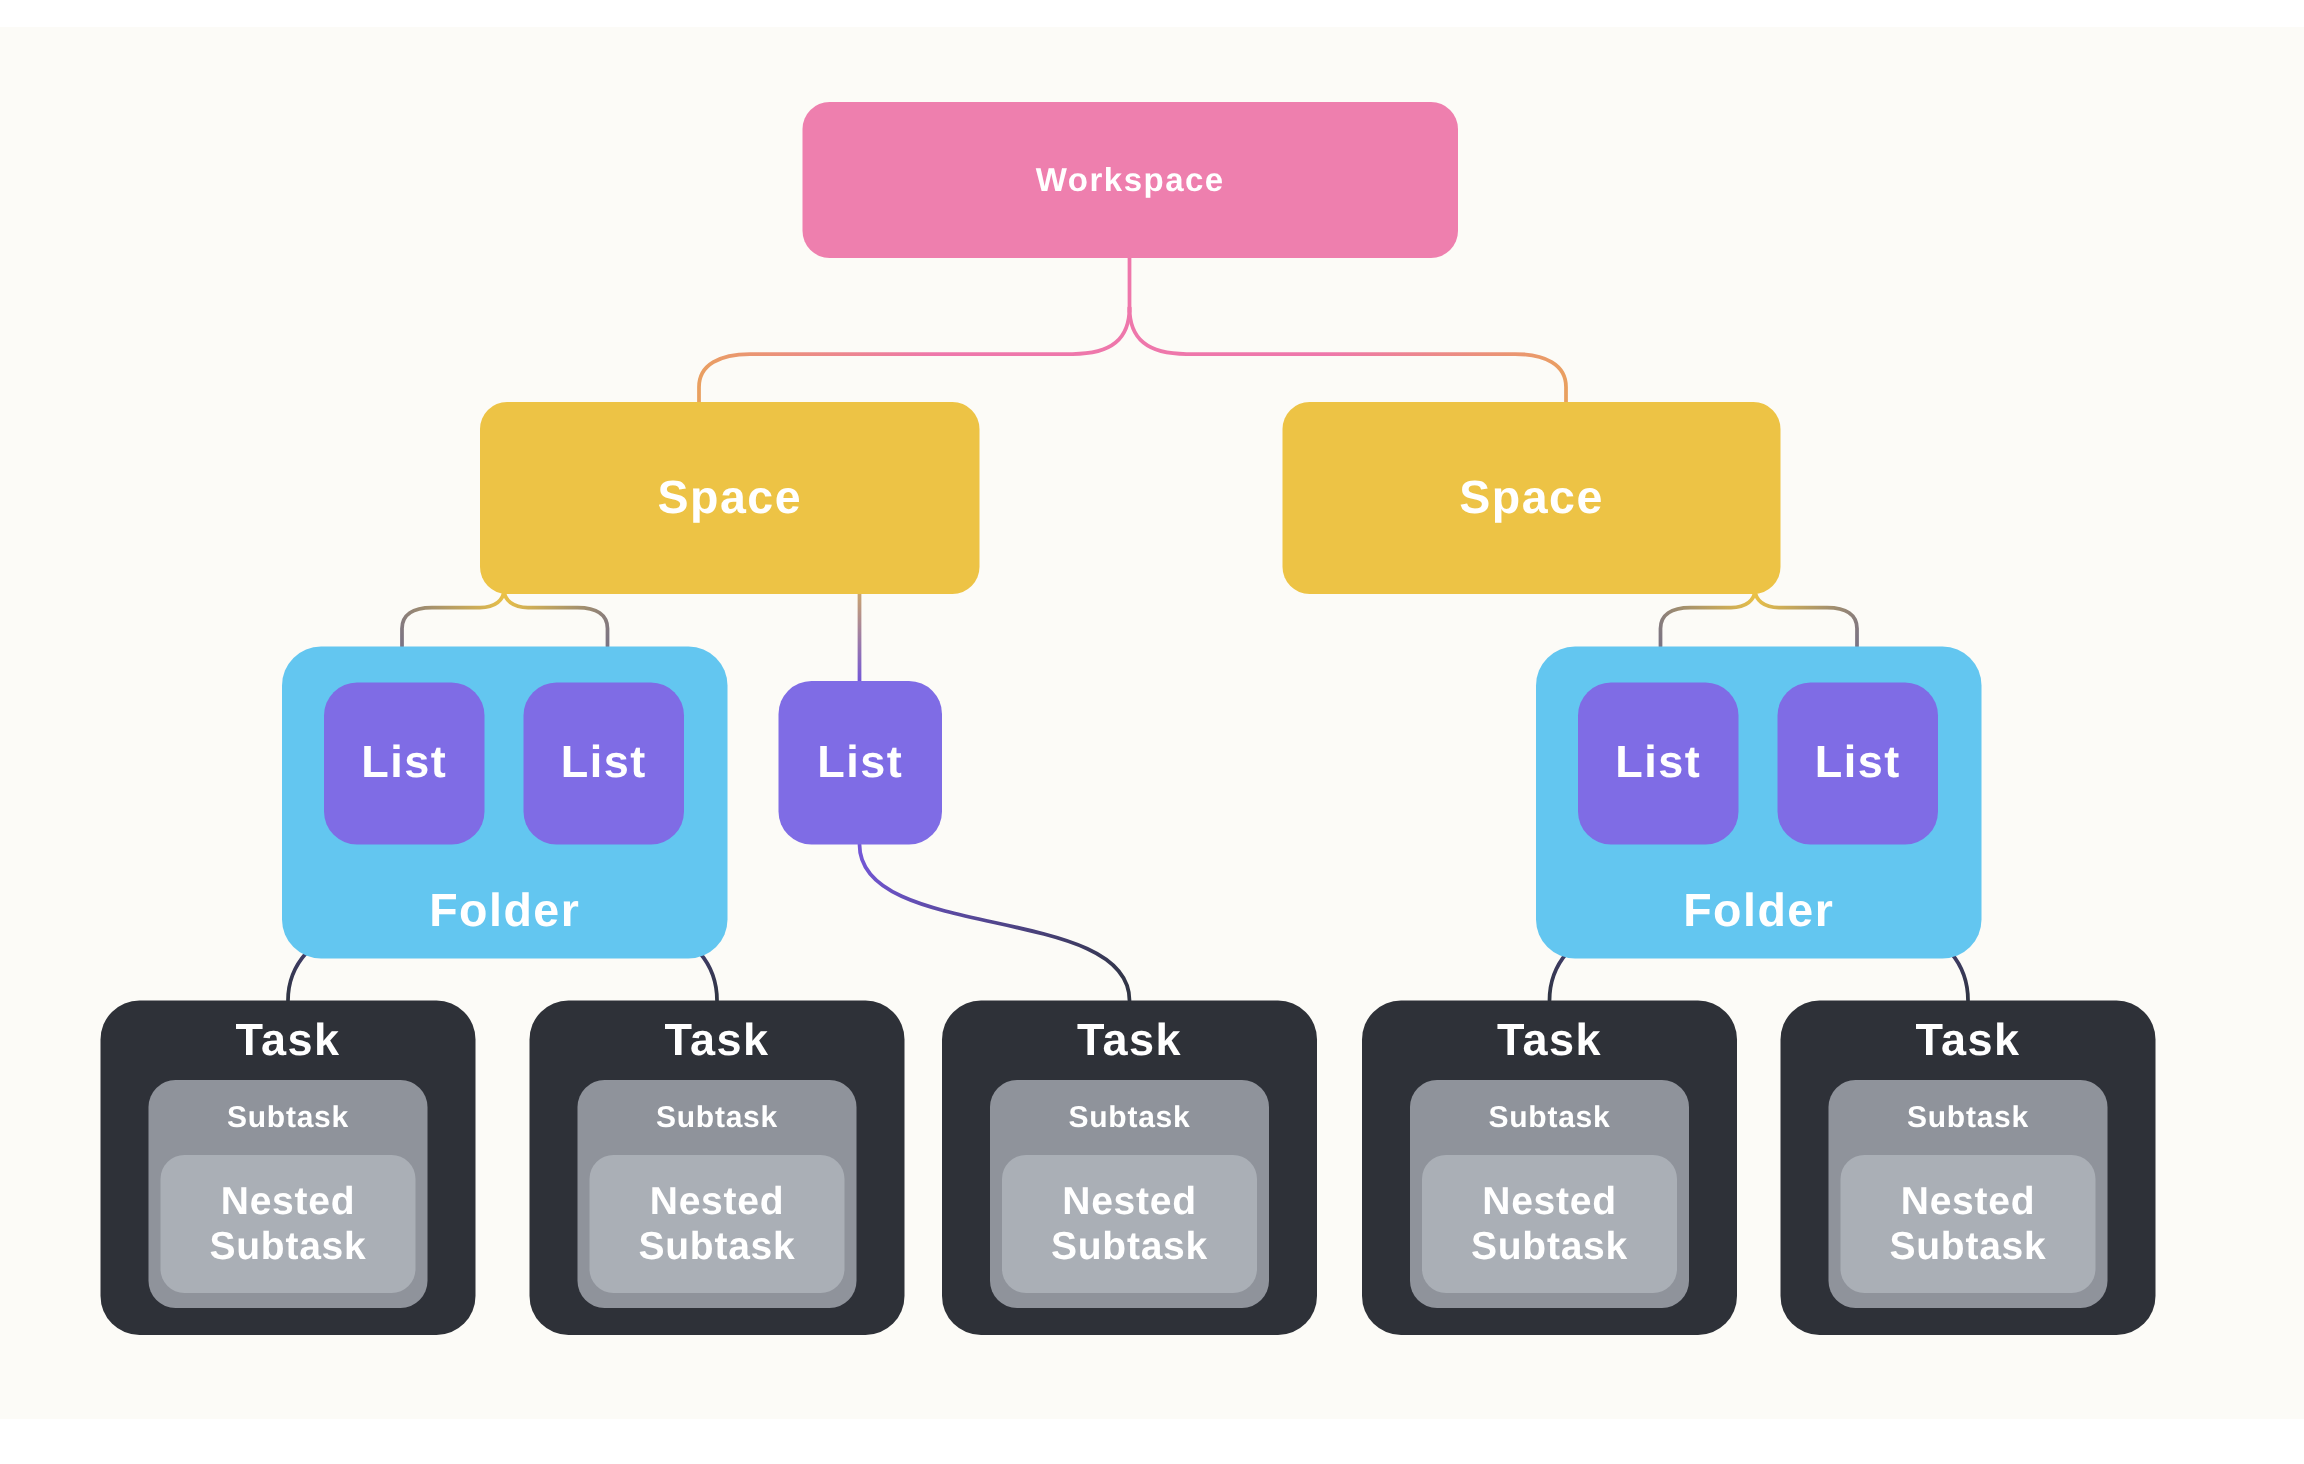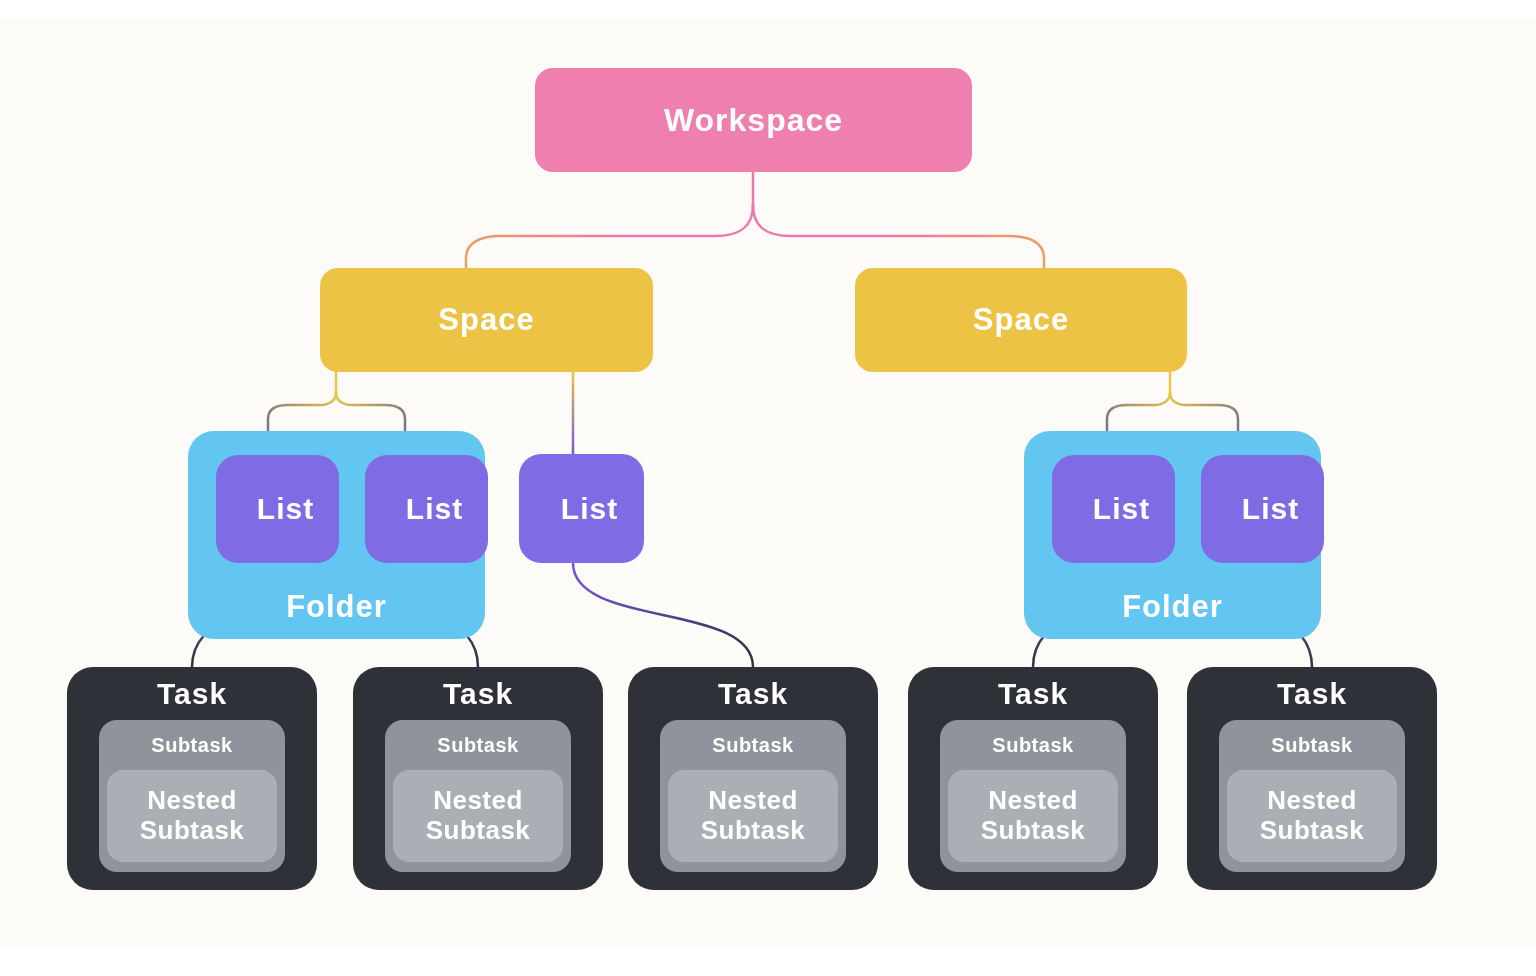--- a/index.html
+++ b/index.html
@@ -30,41 +30,41 @@
     position:absolute;left:0;top:18px;width:1536px;height:928px;
     background:var(--background);
   }
   svg.wires{position:absolute;left:0;top:0;width:1536px;height:976px;pointer-events:none;}
   .node{
     position:absolute;display:flex;align-items:center;justify-content:center;
     color:var(--text);font-weight:bold;letter-spacing:1px;box-sizing:border-box;
   }
   .workspace{
     left:535px;top:68px;width:437px;height:104px;
-    background:var(--workspace);border-radius:18px;font-size:32px;
-  }
-  .space{top:268px;width:333px;height:104px;background:var(--space);
+    background:var(--workspace);border-radius:18px;font-size:22px;
+  }
+  .space{top:268px;width:333px;height:128px;background:var(--space);
     border-radius:18px;font-size:31px;align-items:center;}
   .space.s1{left:320px;}
   .space.s2{left:855px;width:332px;}
   .folder{
     position:absolute;top:431px;width:297px;height:208px;
     background:var(--folder);border-radius:26px;box-sizing:border-box;
   }
   .folder.f1{left:188px;}
   .folder.f2{left:1024px;}
   .folder .lists{position:absolute;left:28px;top:24px;display:flex;gap:26px;}
   .folder-label{
     position:absolute;left:0;right:0;top:148px;text-align:center;
     color:var(--text);font-weight:bold;font-size:31px;letter-spacing:1px;margin-top:10px;
   }
   .list{
     width:107px;height:108px;background:var(--list);border-radius:22px;
     display:flex;align-items:center;justify-content:center;
-    color:var(--text);font-weight:bold;font-size:30px;letter-spacing:1px;padding-left:16px;
+    color:var(--text);font-weight:bold;font-size:30px;letter-spacing:1px;
   }
   .list.standalone{position:absolute;left:519px;top:454px;width:109px;height:109px;}
   .task{
     position:absolute;top:667px;width:250px;height:223px;
     background:var(--task);border-radius:26px;box-sizing:border-box;
     padding:0 32px 18px;display:flex;flex-direction:column;
   }
   .task-title{
     height:53px;display:flex;align-items:center;justify-content:center;
     color:var(--text);font-weight:bold;font-size:30px;letter-spacing:1px;

